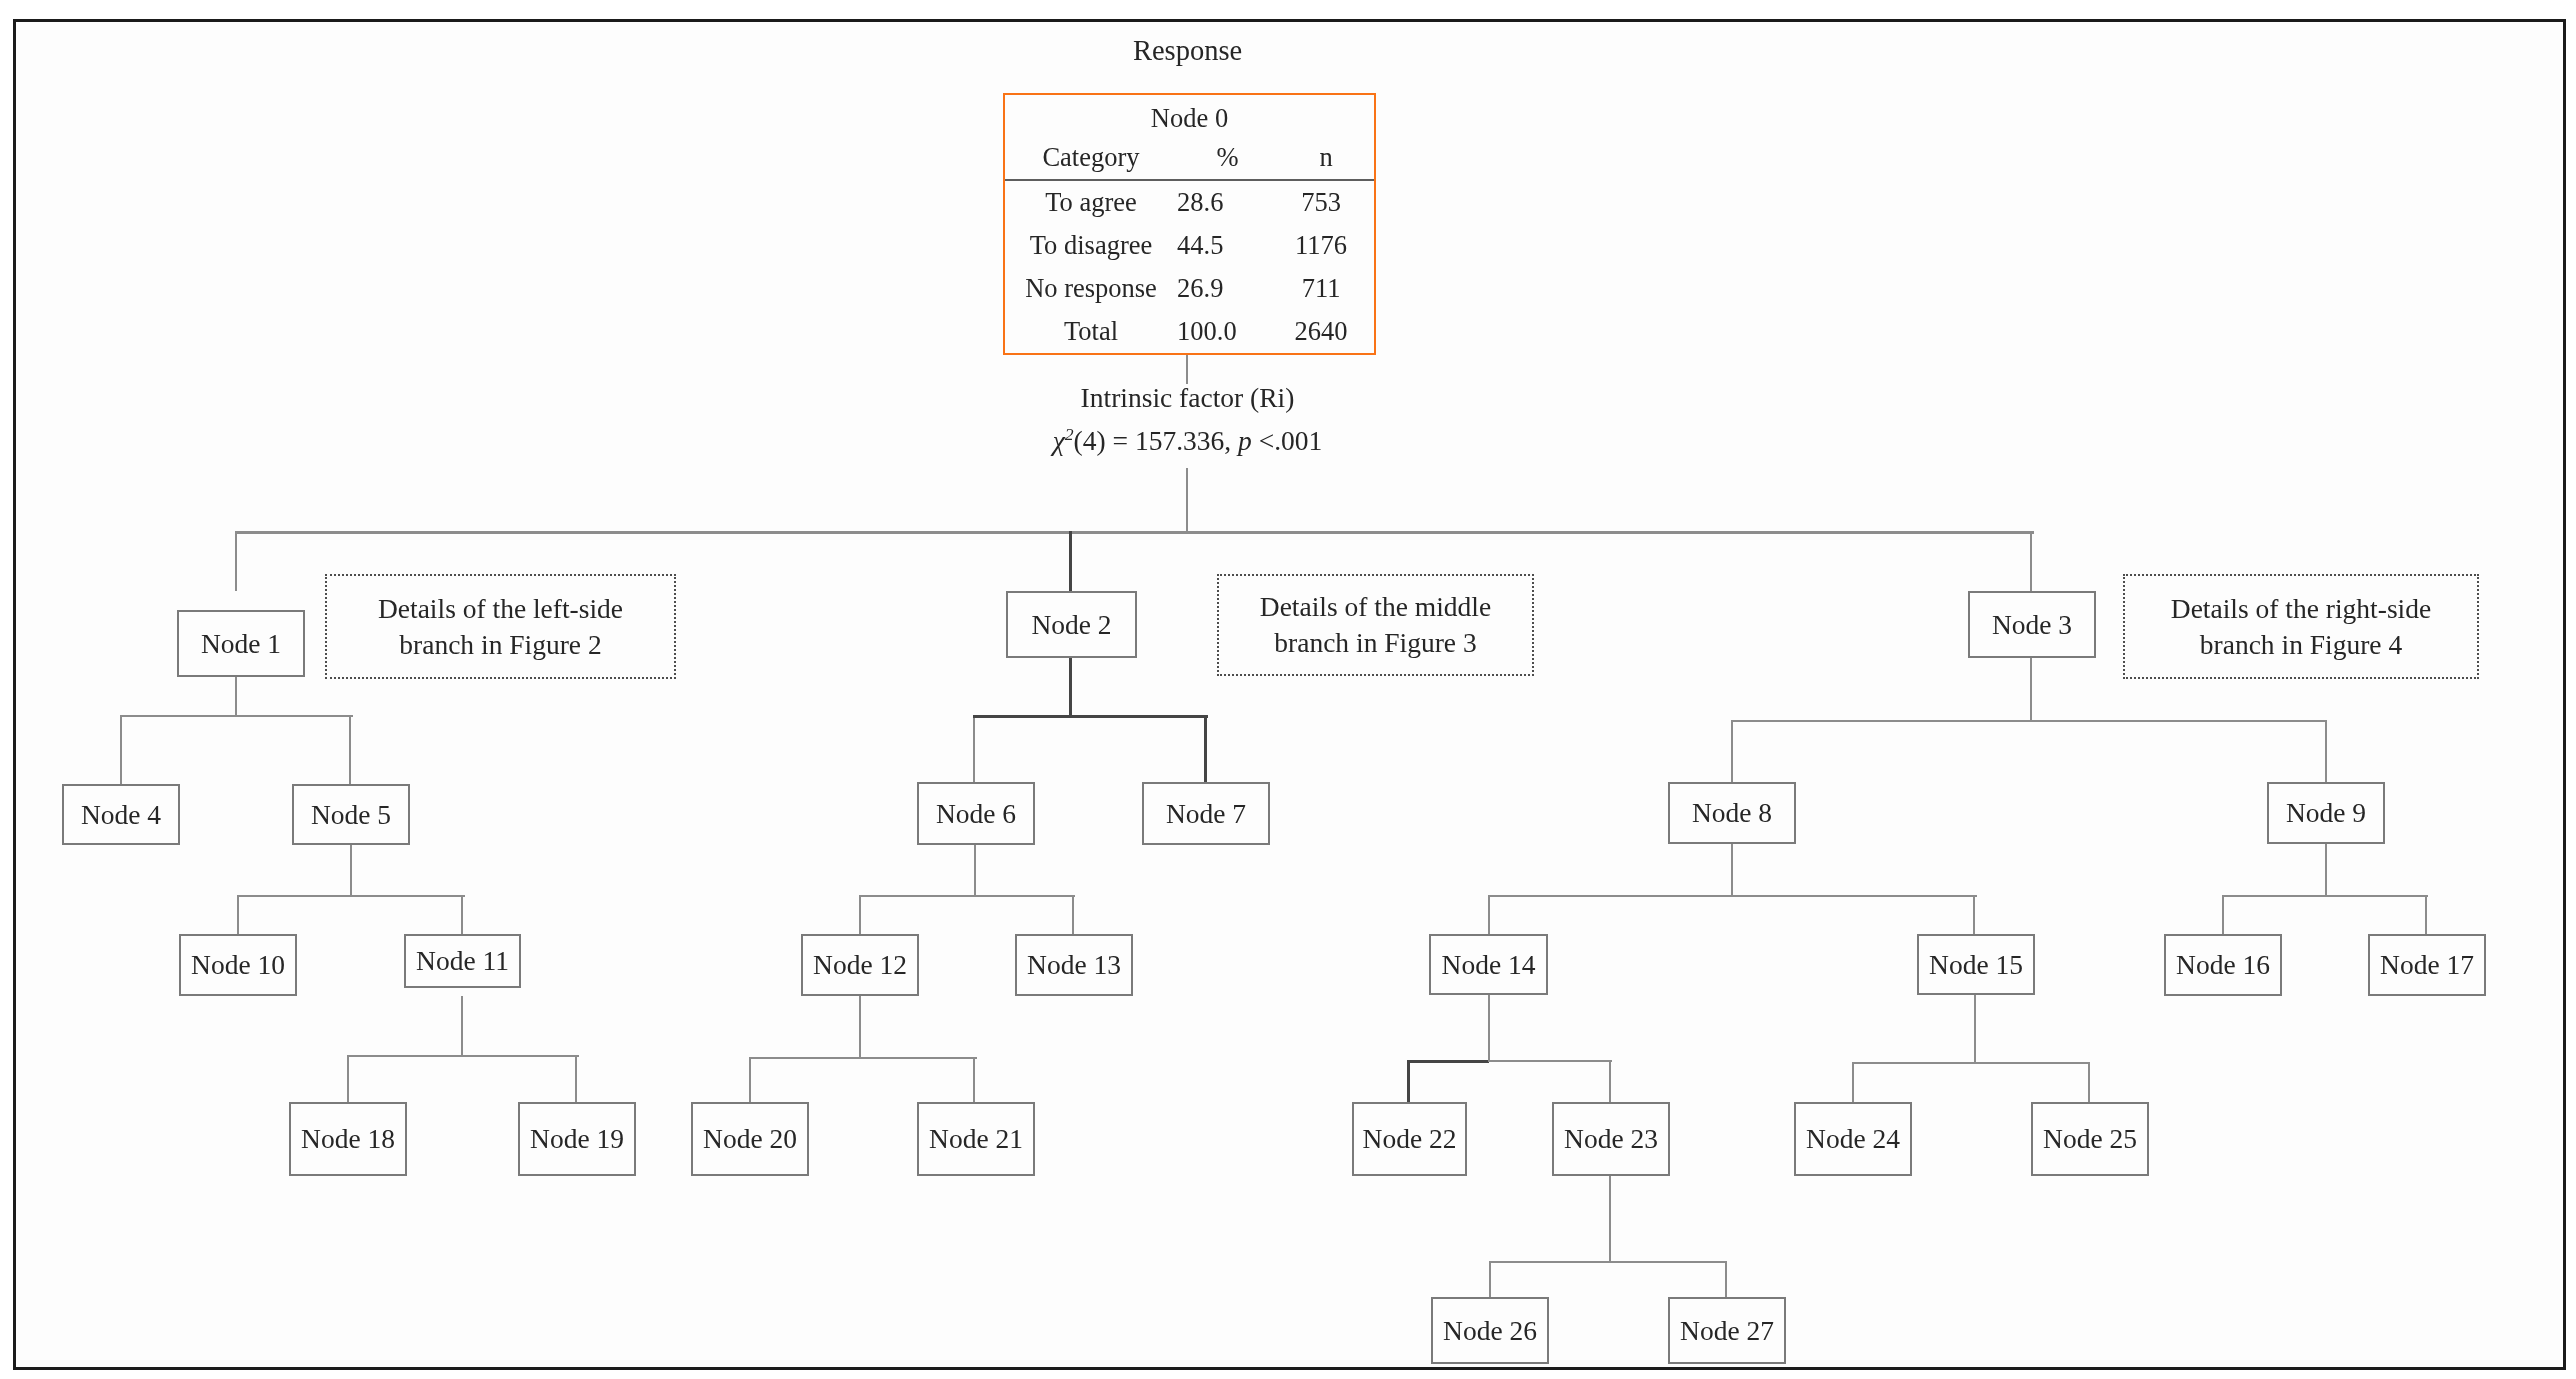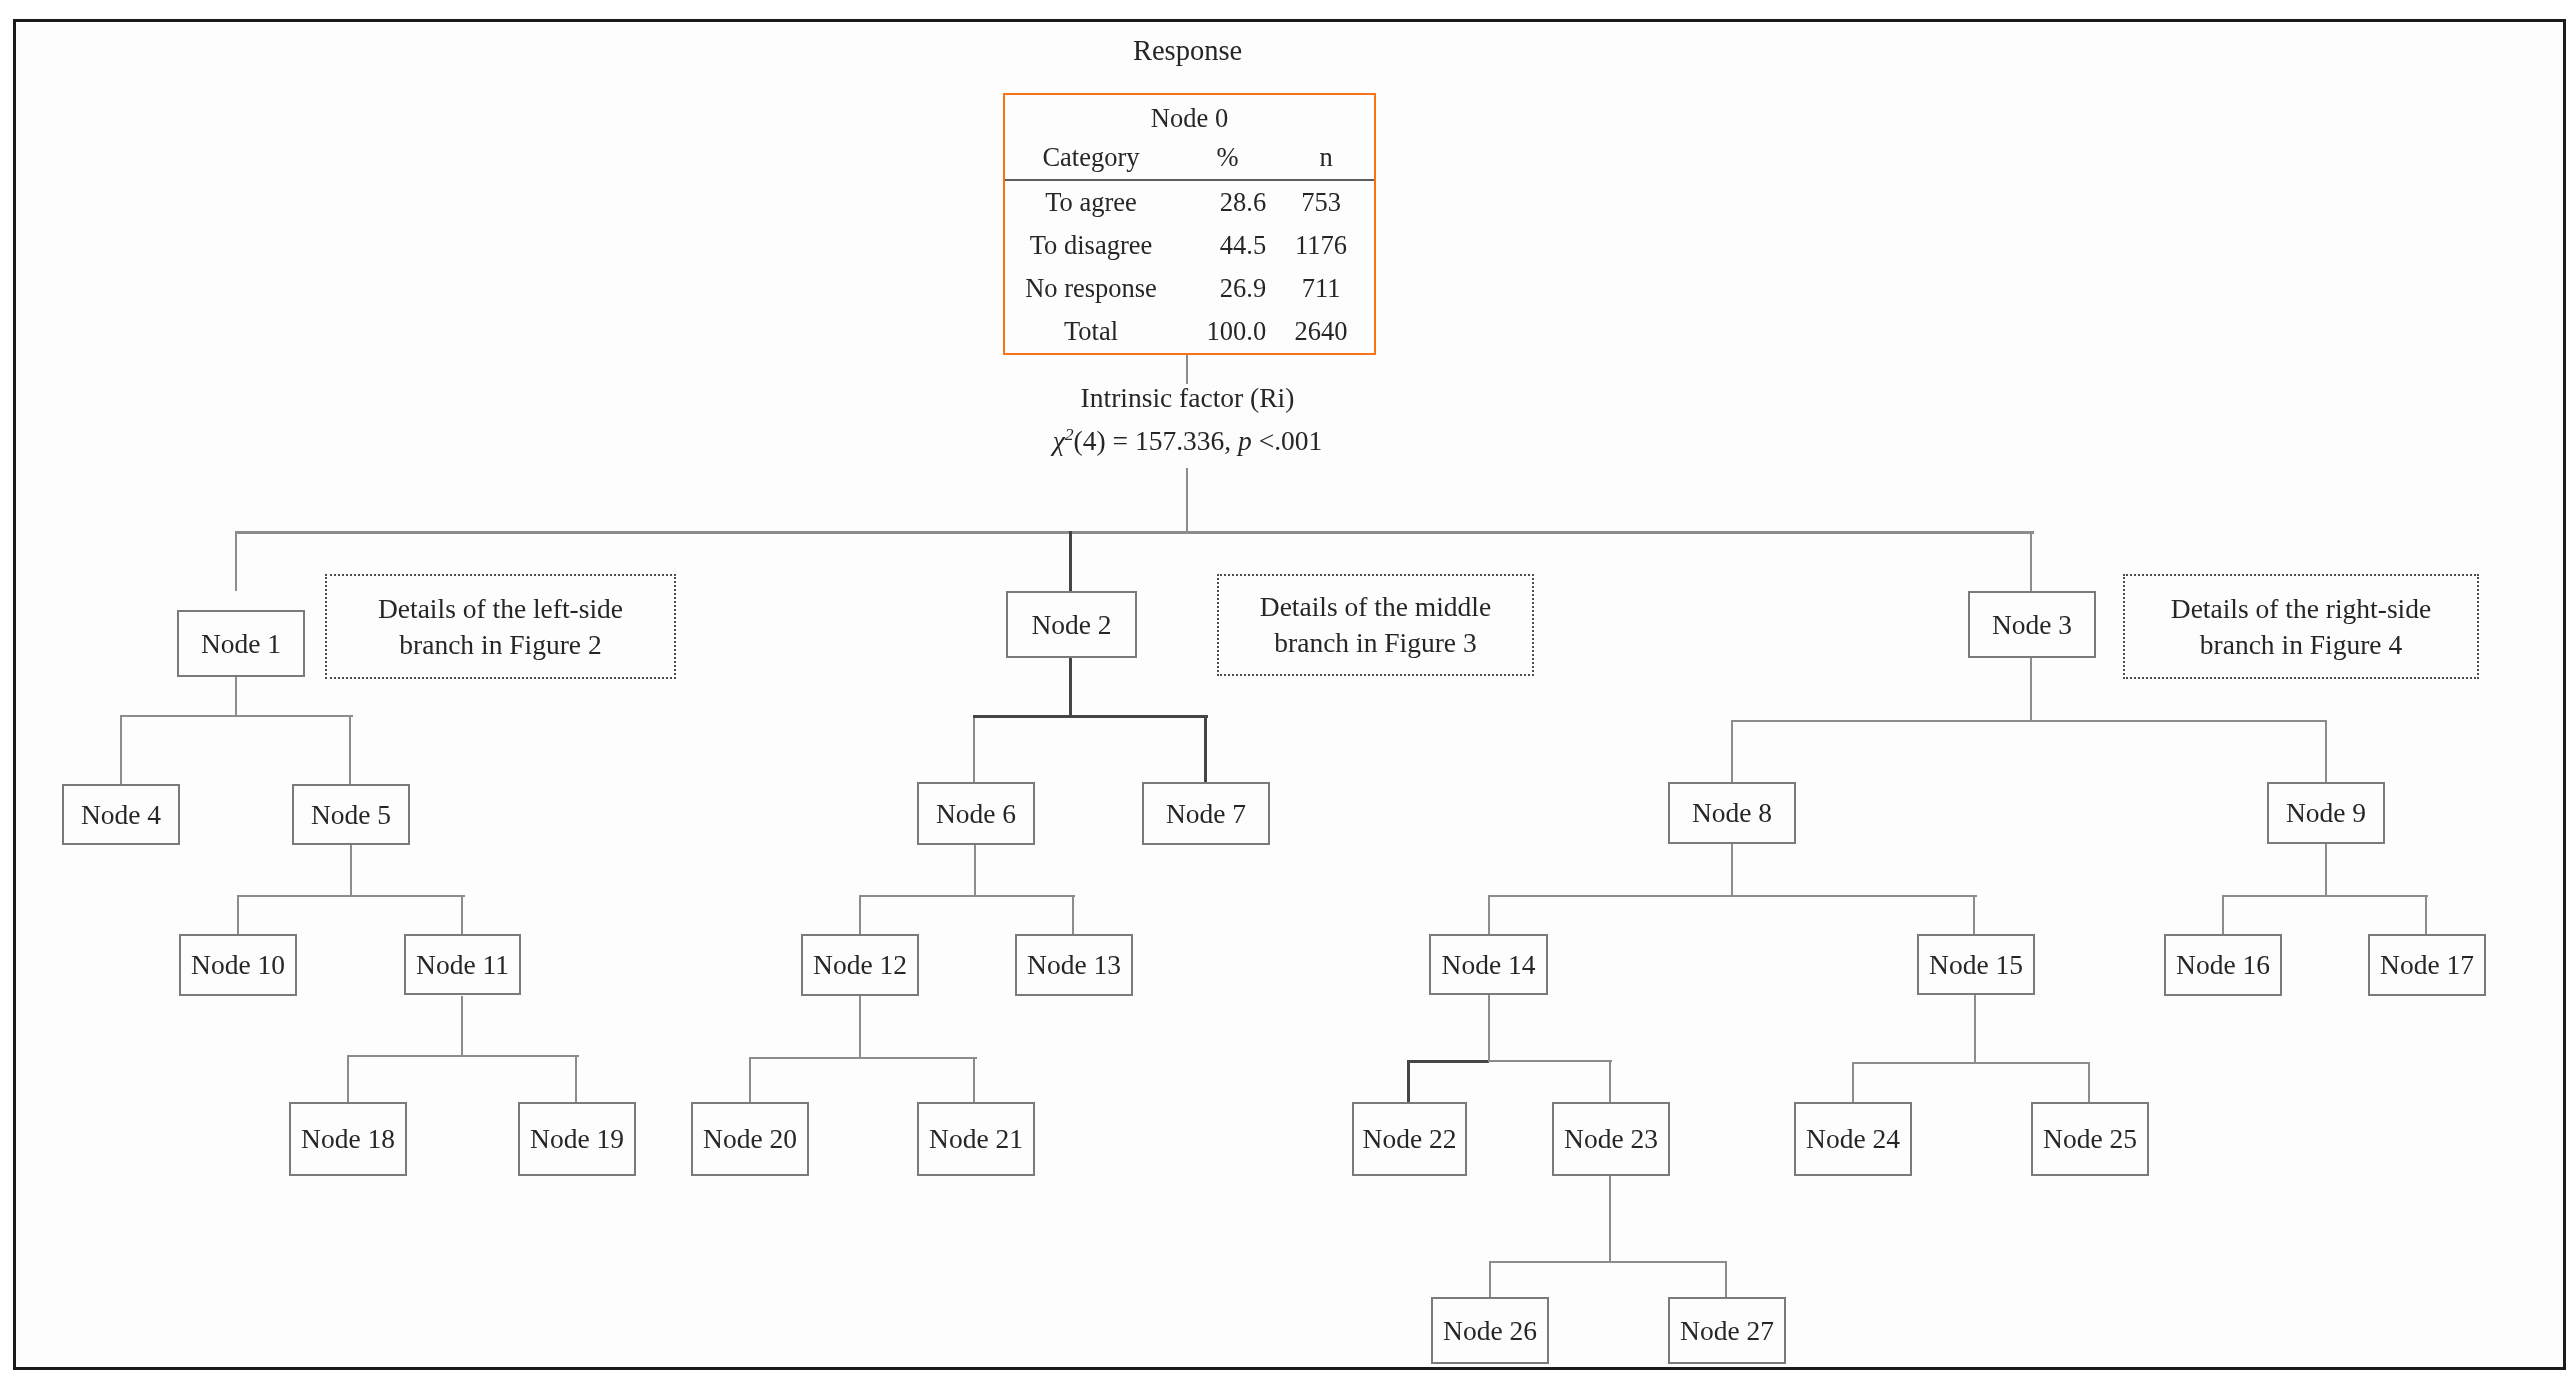--- a/index.html
+++ b/index.html
@@ -30,21 +30,21 @@
   .chi-line sup{font-size:17.7px;font-style:italic;}
   .root-table{position:absolute;left:1003px;top:93px;width:373px;
               border:2px solid #f97316;background:var(--bg);box-sizing:border-box;}
   .rt-title{height:43px;line-height:47px;text-align:center;font-size:26.5px;}
   .rt-head{display:grid;grid-template-columns:172px 101px 96px;height:41px;
            line-height:39px;border-bottom:2px solid #5e5e5e;font-size:26.5px;}
   .rt-head span{text-align:center;}
   .rt-row{display:grid;grid-template-columns:172px 101px 96px;height:43px;
           line-height:43px;font-size:26.5px;}
   .c-cat{text-align:center;}
-  .c-pct{text-align:right;padding-right:11.8px;box-sizing:border-box;}
+  .c-pct{text-align:left;padding-right:11.8px;box-sizing:border-box;}
   .c-n{text-align:center;padding-right:9.8px;box-sizing:border-box;}
 </style>
 </head>
 <body>
 
 <div class="page">
   <div class="frame"></div>
 
   <div class="fig-title">Response</div>
 
@@ -173,21 +173,21 @@
       </div>
       <div class="node" style="left: 1668px; top: 782px; width: 128px; height: 62px;">
         <span>Node 8</span>
       </div>
       <div class="node" style="left: 2267px; top: 782px; width: 118px; height: 62px;">
         <span>Node 9</span>
       </div>
       <div class="node" style="left: 179px; top: 934px; width: 118px; height: 62px;">
         <span>Node 10</span>
       </div>
-      <div class="node" style="left: 404px; top: 934px; width: 117px; height: 61px;">
+      <div class="node" style="left: 404px; top: 934px; width: 117px; height: 54px;">
         <span>Node 11</span>
       </div>
       <div class="node" style="left: 801px; top: 934px; width: 118px; height: 62px;">
         <span>Node 12</span>
       </div>
       <div class="node" style="left: 1015px; top: 934px; width: 118px; height: 62px;">
         <span>Node 13</span>
       </div>
       <div class="node" style="left: 1429px; top: 934px; width: 119px; height: 61px;">
         <span>Node 14</span>

